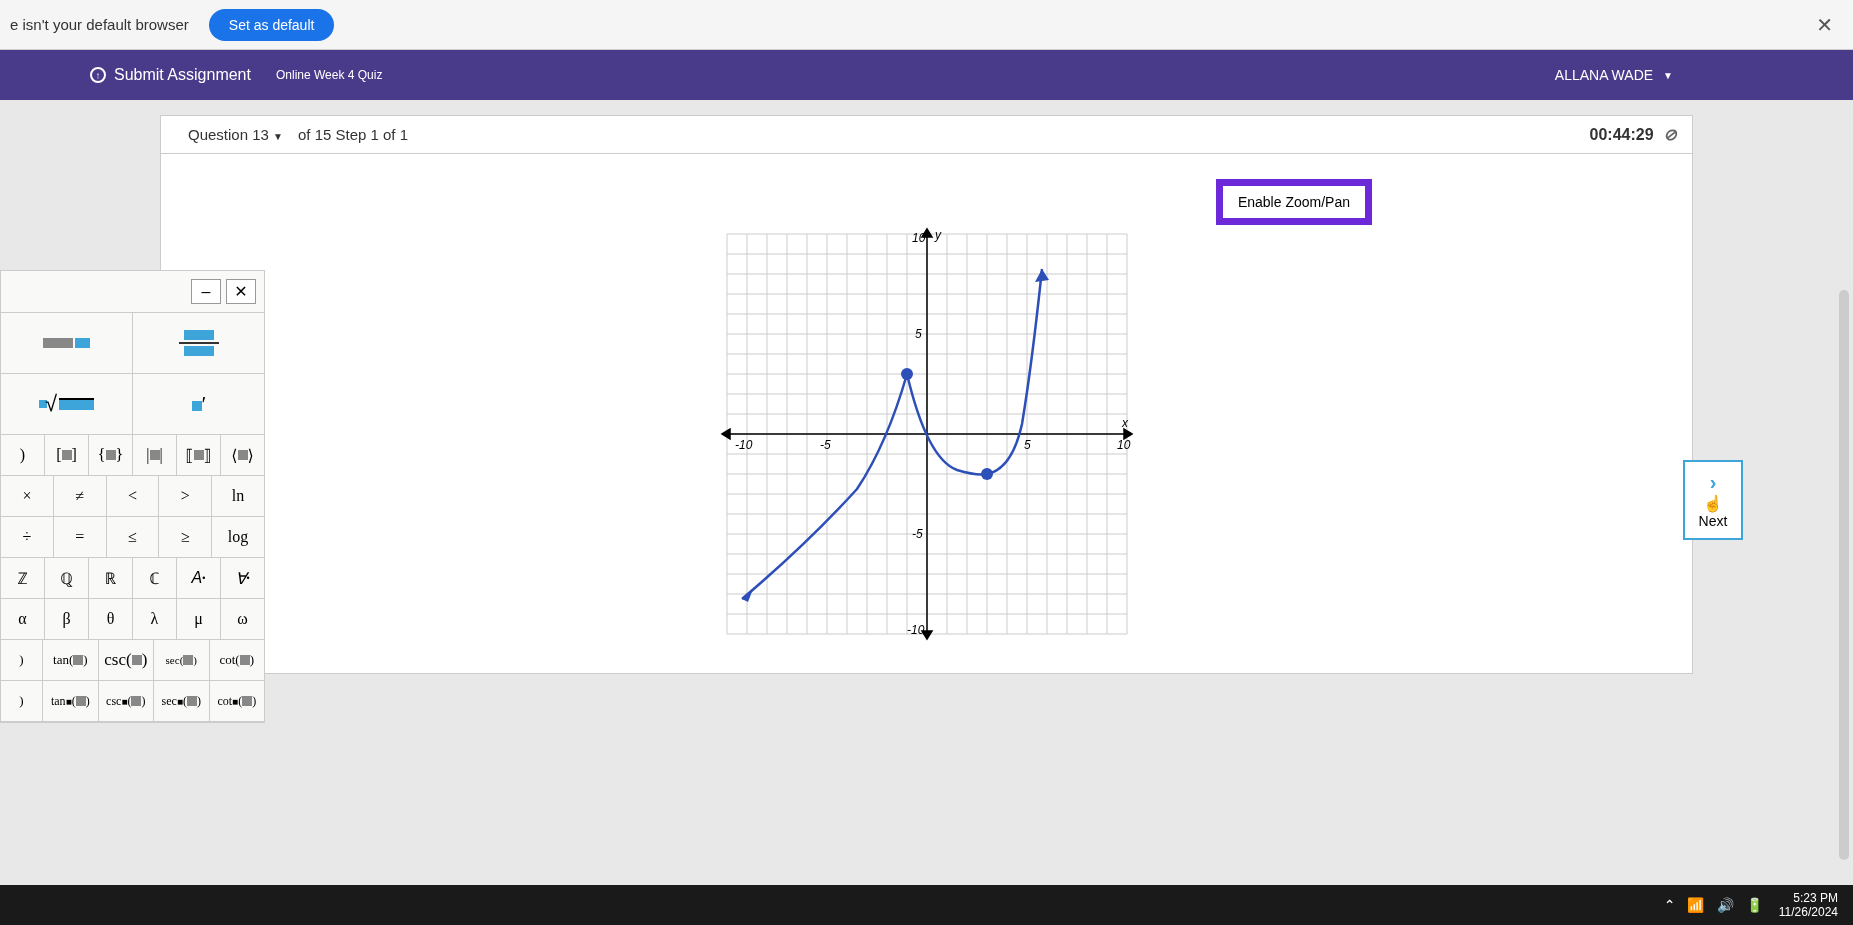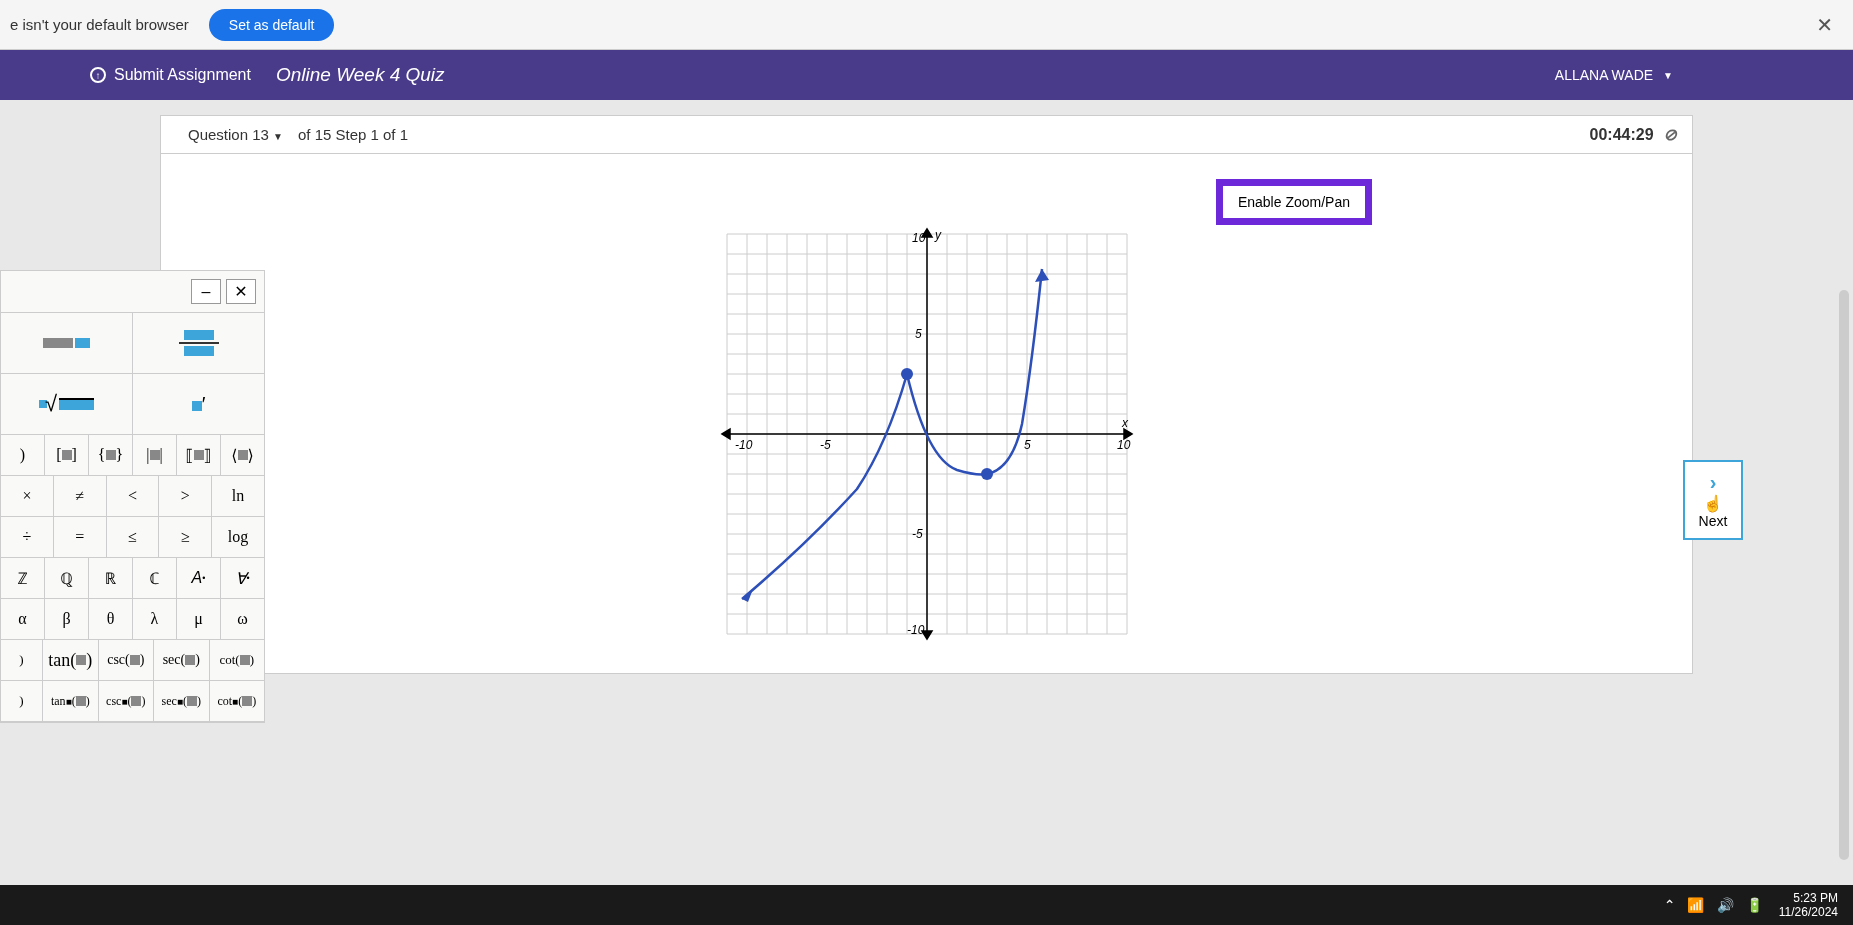--- a/index.html
+++ b/index.html
@@ -6,21 +6,21 @@
 body { background: #e8e8e8; width: 1853px; height: 925px; overflow: hidden; position: relative; }
 
 .browser-bar { height: 50px; background: #f5f5f5; display: flex; align-items: center; padding: 0 10px; gap: 20px; border-bottom: 1px solid #ccc; position: relative; }
 .browser-msg { color: #333; font-size: 15px; }
 .set-default-btn { background: #1a73e8; color: #ffffff; border: none; padding: 8px 20px; border-radius: 20px; font-size: 14px; cursor: pointer; }
 .close-x { position: absolute; right: 20px; font-size: 20px; color: #555; cursor: pointer; }
 
 .top-nav { height: 50px; background: #4a3a8a; color: white; display: flex; align-items: center; padding: 0 90px; position: relative; }
 .submit-link { display: flex; align-items: center; gap: 8px; font-size: 16px; cursor: pointer; margin-right: 25px; }
 .submit-icon { width: 16px; height: 16px; border: 2px solid white; border-radius: 50%; display: inline-flex; align-items: center; justify-content: center; font-size: 10px; }
-.quiz-title { font-size: 19px; font-style: italic; }
+.quiz-title { font-size: 12px; }
 .user-dropdown { position: absolute; right: 180px; display: flex; align-items: center; gap: 10px; font-size: 14px; cursor: pointer; }
 .caret { font-size: 10px; }
 
 .content-area { padding: 15px 160px 0 160px; position: relative; }
 .question-header { background: white; border: 1px solid #ccc; padding: 10px 27px; display: flex; align-items: center; gap: 15px; font-size: 15px; color: #333; position: relative; }
 .q-dropdown { cursor: pointer; }
 .timer { position: absolute; right: 15px; display: flex; align-items: center; gap: 10px; font-weight: bold; font-size: 16px; }
 .eye-icon { font-size: 16px; color: #666; font-style: italic; }
 
 .instruction-box { background: white; border: 1px solid #ccc; border-top: none; padding: 15px 18px; font-size: 16px; color: #333; line-height: 1.5; }
@@ -250,23 +250,23 @@
   <div class="sym-row">
     <div class="sym-cell">α</div>
     <div class="sym-cell">β</div>
     <div class="sym-cell">θ</div>
     <div class="sym-cell">λ</div>
     <div class="sym-cell">μ</div>
     <div class="sym-cell">ω</div>
   </div>
   <div class="sym-row">
     <div class="sym-cell" style="flex:0 0 16%;font-size:13px;">)</div>
-    <div class="sym-cell" style="font-size:18px;">tan(<span class="sq"></span>)</div>
-    <div class="sym-cell" style="font-size:14px;">csc(<span class="sq"></span>)</div>
-    <div class="sym-cell" style="font-size:14px;">sec(<span class="sq"></span>)</div>
+    <div class="sym-cell" style="font-size:13px;">tan(<span class="sq"></span>)</div>
+    <div class="sym-cell" style="font-size:17px;">csc(<span class="sq"></span>)</div>
+    <div class="sym-cell" style="font-size:11px;">sec(<span class="sq"></span>)</div>
     <div class="sym-cell" style="font-size:13px;justify-content:center;">cot(<span class="sq"></span>)</div>
   </div>
   <div class="sym-row">
     <div class="sym-cell" style="flex:0 0 16%;font-size:13px;">)</div>
     <div class="sym-cell" style="font-size:12px;">tan<sup>■</sup>(<span class="sq"></span>)</div>
     <div class="sym-cell" style="font-size:12px;">csc<sup>■</sup>(<span class="sq"></span>)</div>
     <div class="sym-cell" style="font-size:12px;">sec<sup>■</sup>(<span class="sq"></span>)</div>
     <div class="sym-cell" style="font-size:12px;">cot<sup>■</sup>(<span class="sq"></span>)</div>
   </div>
 </div>

